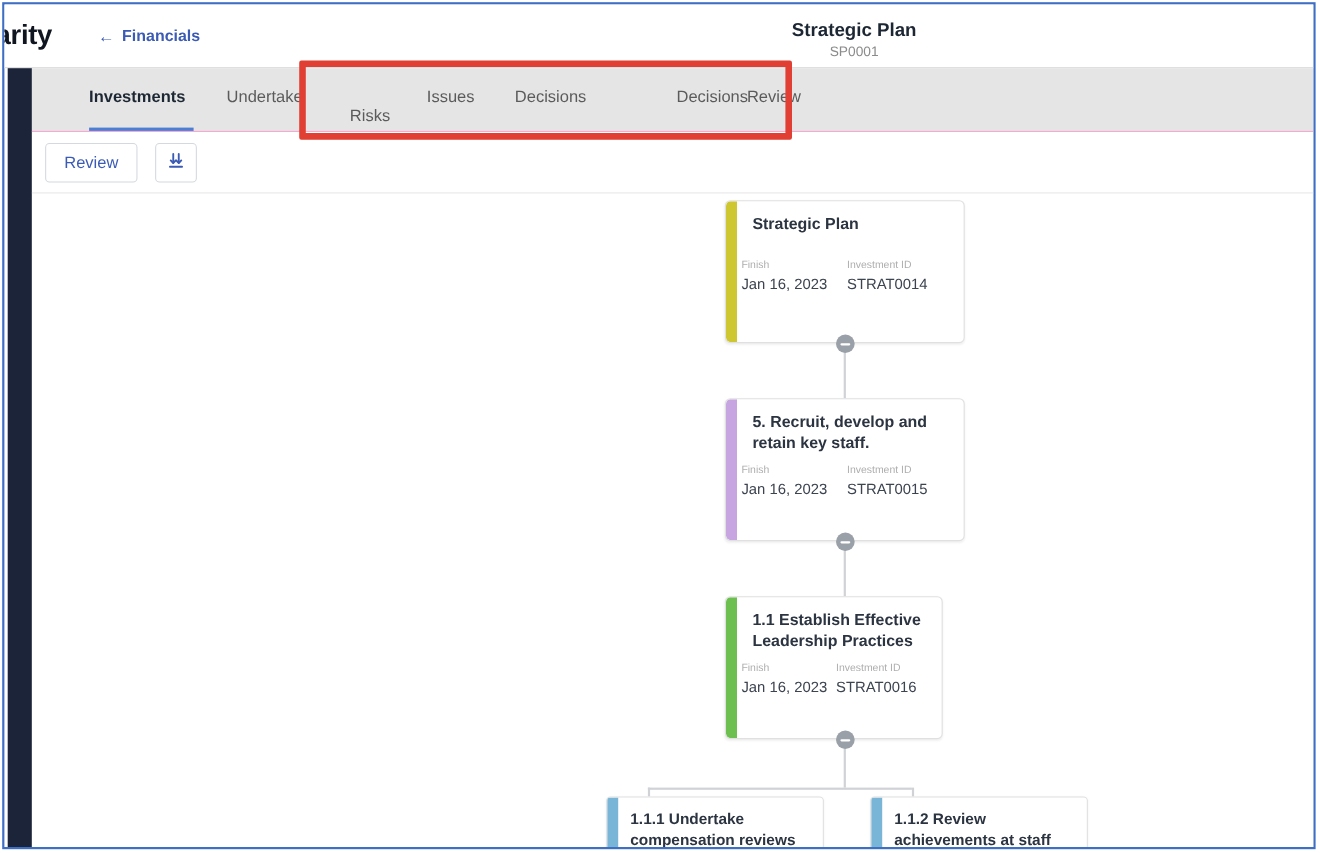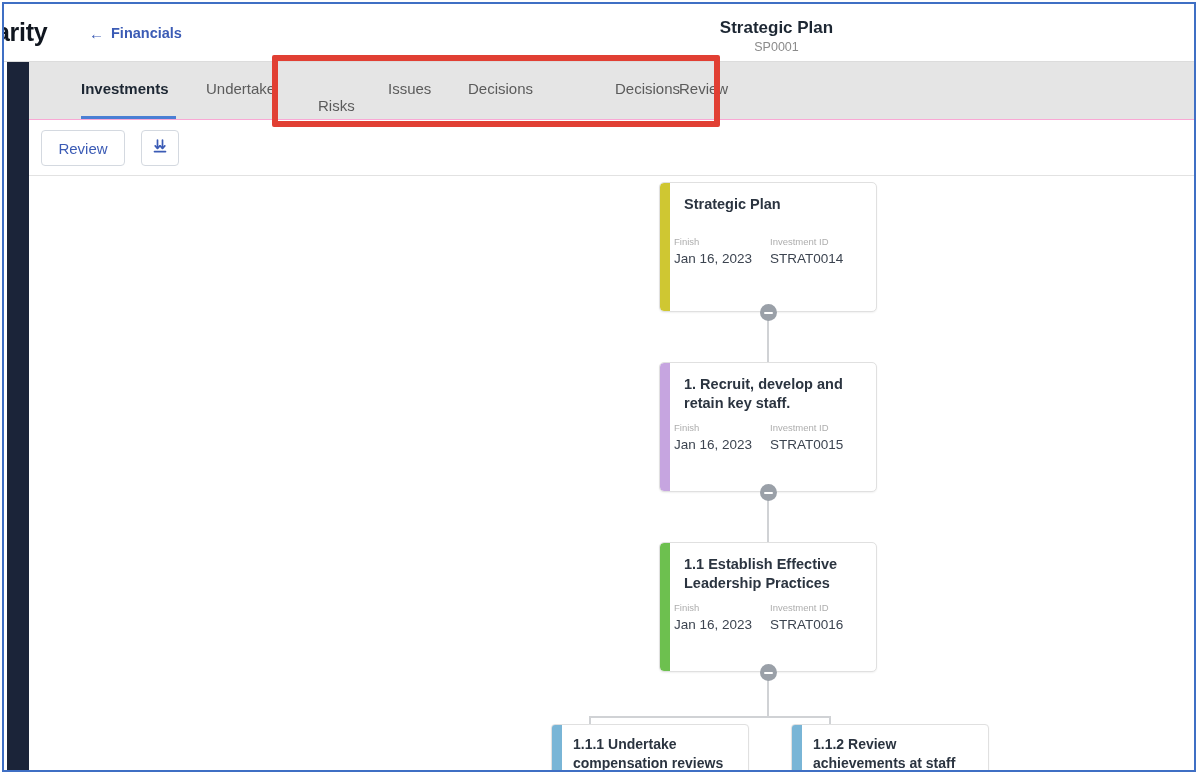--- a/index.html
+++ b/index.html
@@ -399,37 +399,37 @@
             <div class="meta-v">STRAT0014</div>
           </div>
         </div>
       </div>
       <div class="collapse-node" style="left: 731px; top: 128px;">
         <div class="minus"></div>
       </div>
       <div class="tree-card" style="left: 630px; top: 186px; width: 218px; height: 130px;">
         <div class="accent" style="background: rgb(198, 165, 224);"></div>
         <div class="card-body">
-          <div class="card-title">1. Recruit, develop and retain key staff.</div>
+          <div class="card-title">5. Recruit, develop and retain key staff.</div>
         </div>
         <div class="meta-grid" style="top: 58px;">
           <div class="meta-col">
             <div class="meta-k">Finish</div>
             <div class="meta-v">Jan 16, 2023</div>
           </div>
           <div class="meta-col">
             <div class="meta-k">Investment ID</div>
             <div class="meta-v">STRAT0015</div>
           </div>
         </div>
       </div>
       <div class="collapse-node" style="left: 731px; top: 308px;">
         <div class="minus"></div>
       </div>
-      <div class="tree-card" style="left: 630px; top: 366px; width: 218px; height: 130px;">
+      <div class="tree-card" style="left: 630px; top: 366px; width: 198px; height: 130px;">
         <div class="accent" style="background: rgb(109, 192, 79);"></div>
         <div class="card-body">
           <div class="card-title">1.1 Establish Effective Leadership Practices</div>
         </div>
         <div class="meta-grid" style="top: 58px;">
           <div class="meta-col">
             <div class="meta-k">Finish</div>
             <div class="meta-v">Jan 16, 2023</div>
           </div>
           <div class="meta-col">

